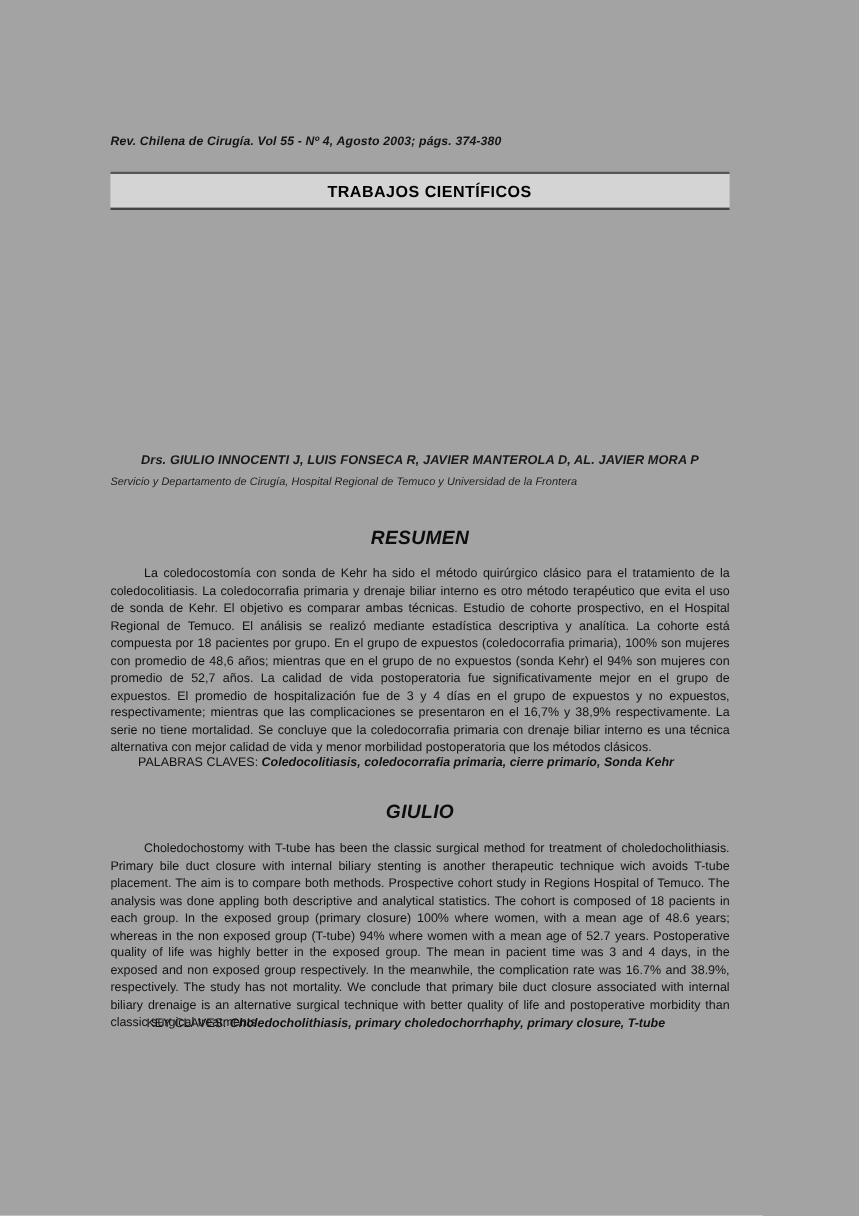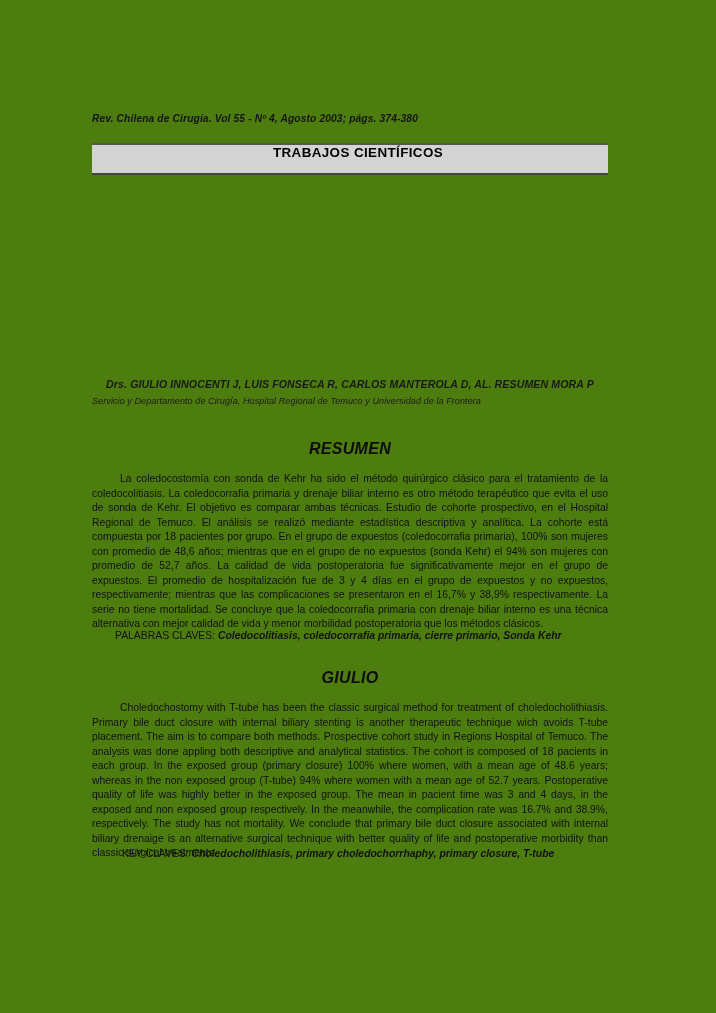--- a/index.html
+++ b/index.html
@@ -16,21 +16,21 @@
     color: #000000;
     overflow: hidden;
   }
 
   .page {
     position: absolute;
     left: 0;
     top: 0;
     width: 716px;
     height: 1013px;
-    background: #4d7c0f;
+    background: #a3a3a3;
   }
 
   
   .running-head {
     position: absolute;
     left: 92px;
     top: 113px;
     width: 520px;
     font-style: italic;
     font-weight: bold;
@@ -45,20 +45,21 @@
     position: absolute;
     left: 92px;
     top: 143px;
     width: 516px;
     height: 32px;
     background: #d4d4d4;
     border-top: 2.2px solid #555555;
     border-bottom: 2.2px solid #444444;
     box-sizing: border-box;
     display: flex;
+    align-items: center;
     justify-content: center;
     padding-left: 16px;
   }
   .banner-text {
     font-size: 13.4px;
     font-weight: bold;
     letter-spacing: 0.4px;
     color: #000000;
   }
 
@@ -148,21 +149,21 @@
 
 <div class="page">
 
   <div class="running-head">Rev. Chilena de Cirugía. Vol 55 - Nº 4, Agosto 2003; págs. 374-380</div>
 
   <div class="banner">
     <span class="banner-text">TRABAJOS CIENTÍFICOS</span>
   </div>
 
 
-  <div class="authors">Drs. GIULIO INNOCENTI J, LUIS FONSECA R, CARLOS MANTEROLA D, AL. RESUMEN MORA P</div>
+  <div class="authors">Drs. GIULIO INNOCENTI J, LUIS FONSECA R, JAVIER MANTEROLA D, AL. JAVIER MORA P</div>
 
   <div class="affiliation">Servicio y Departamento de Cirugía, Hospital Regional de Temuco y Universidad de la Frontera</div>
 
   <section class="abstract" id="resumen-block">
     <div class="sec-heading">RESUMEN</div>
     <p class="abstract-body">La coledocostomía con sonda de Kehr ha sido el método quirúrgico clásico para el tratamiento de la coledocolitiasis. La coledocorrafia primaria y drenaje biliar interno es otro método terapéutico que evita el uso de sonda de Kehr. El objetivo es comparar ambas técnicas. Estudio de cohorte prospectivo, en el Hospital Regional de Temuco. El análisis se realizó mediante estadística descriptiva y analítica. La cohorte está compuesta por 18 pacientes por grupo. En el grupo de expuestos (coledocorrafia primaria), 100% son mujeres con promedio de 48,6 años; mientras que en el grupo de no expuestos (sonda Kehr) el 94% son mujeres con promedio de 52,7 años. La calidad de vida postoperatoria fue significativamente mejor en el grupo de expuestos. El promedio de hospitalización fue de 3 y 4 días en el grupo de expuestos y no expuestos, respectivamente; mientras que las complicaciones se presentaron en el 16,7% y 38,9% respectivamente. La serie no tiene mortalidad. Se concluye que la coledocorrafia primaria con drenaje biliar interno es una técnica alternativa con mejor calidad de vida y menor morbilidad postoperatoria que los métodos clásicos.</p>
   </section>
 
   <div class="keywords" id="palabras-claves">
     <span>PALABRAS CLAVES: </span><b>Coledocolitiasis, coledocorrafia primaria, cierre primario, Sonda Kehr</b>

